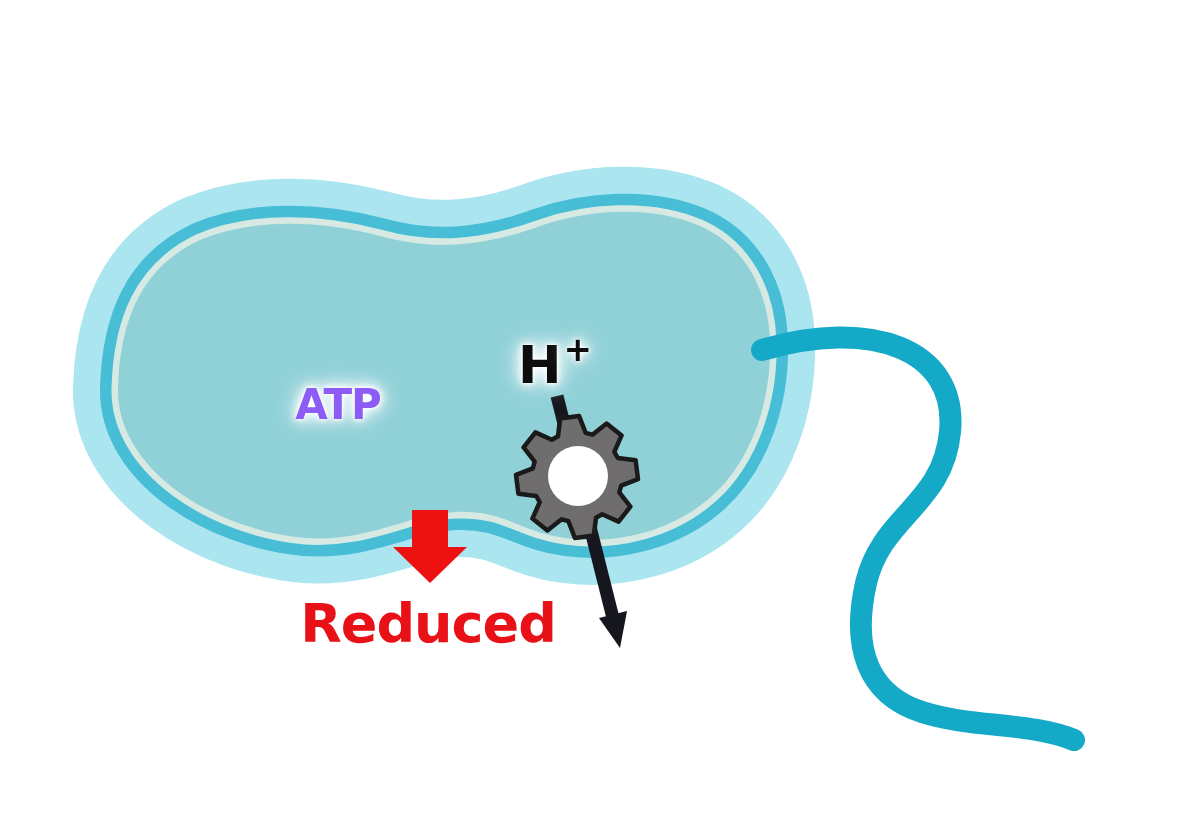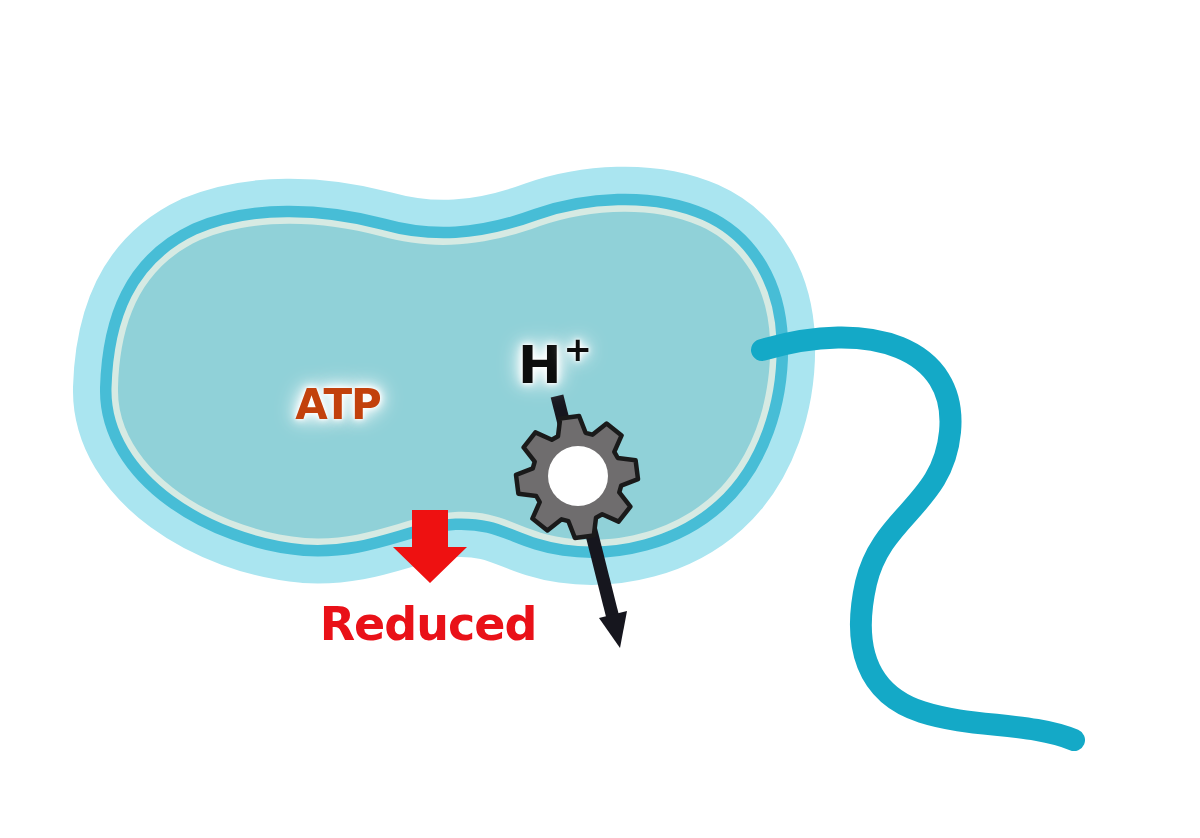--- a/index.html
+++ b/index.html
@@ -28,21 +28,21 @@
     left: 168px; top: 380px; width: 340px;
     font-size: 42px; letter-spacing: -1px; line-height: 50px;
   }
   .proton-label {
     left: 518px; top: 334px; width: 120px;
     font-size: 52px; text-align: left; letter-spacing: 0;
   }
   .proton-label sup { font-size: 34px; position: relative; top: -4px; left: 2px; }
   .outcome-label {
     left: 258px; top: 594px; width: 340px;
-    font-size: 46px; letter-spacing: -1px; line-height: 60px;
+    font-size: 54px; letter-spacing: -1px; line-height: 60px;
   }
 </style>
 </head>
 <body>
 
 <div class="stage">
 
   <svg width="1200" height="838" viewBox="0 0 1200 838">
 
     <path stroke-width="90" stroke-linejoin="round" d="M118,388 C120,322 140,268 200,240 C252,218 320,220 380,236
@@ -81,21 +81,21 @@
              L614.3,451.8 L621.6,435.4 L606.6,423.6 L592.4,434.7
              L585.6,432.8 L579.1,416 L560.2,418.4 L558,436.2
              L551.8,439.7 L535.4,432.4 L523.6,447.4 L534.7,461.6
              L532.8,468.4 L516,474.9 L518.4,493.8 L536.2,496
              L539.7,502.2 L532.4,518.6 L547.4,530.4 L561.6,519.3
              L568.4,521.2 L574.9,538 L593.8,535.6 L596,517.8
              L602.2,514.3 L618.6,521.6 L630.4,506.6 L619.3,492.4 Z" fill="#6f6d6e" stroke="#1a1a1a"></path>
     <circle cx="578" cy="476" r="30" fill="#ffffff"></circle>
   </svg>
 
-  <div class="label glow atp-label" style="color: #c2410c;">
+  <div class="label glow atp-label" style="color: #8b5cf6;">
     <div>ATP</div>
   </div>
 
   <div class="label glow proton-label" style="color: rgb(13, 13, 13);">
     <span>H</span><sup>+</sup>
   </div>
 
   <div class="label glow outcome-label" style="color: rgb(233, 17, 24);">
     <div>Reduced</div>
   </div>

